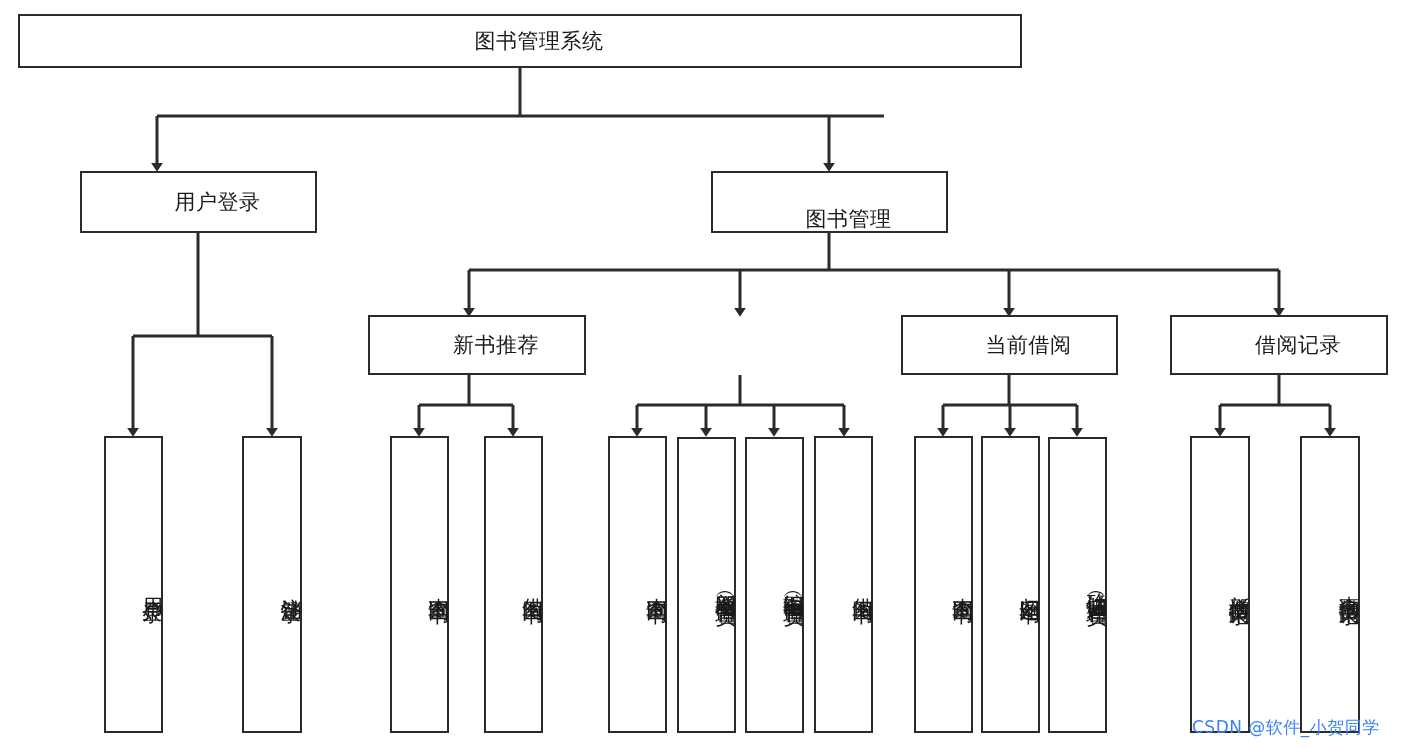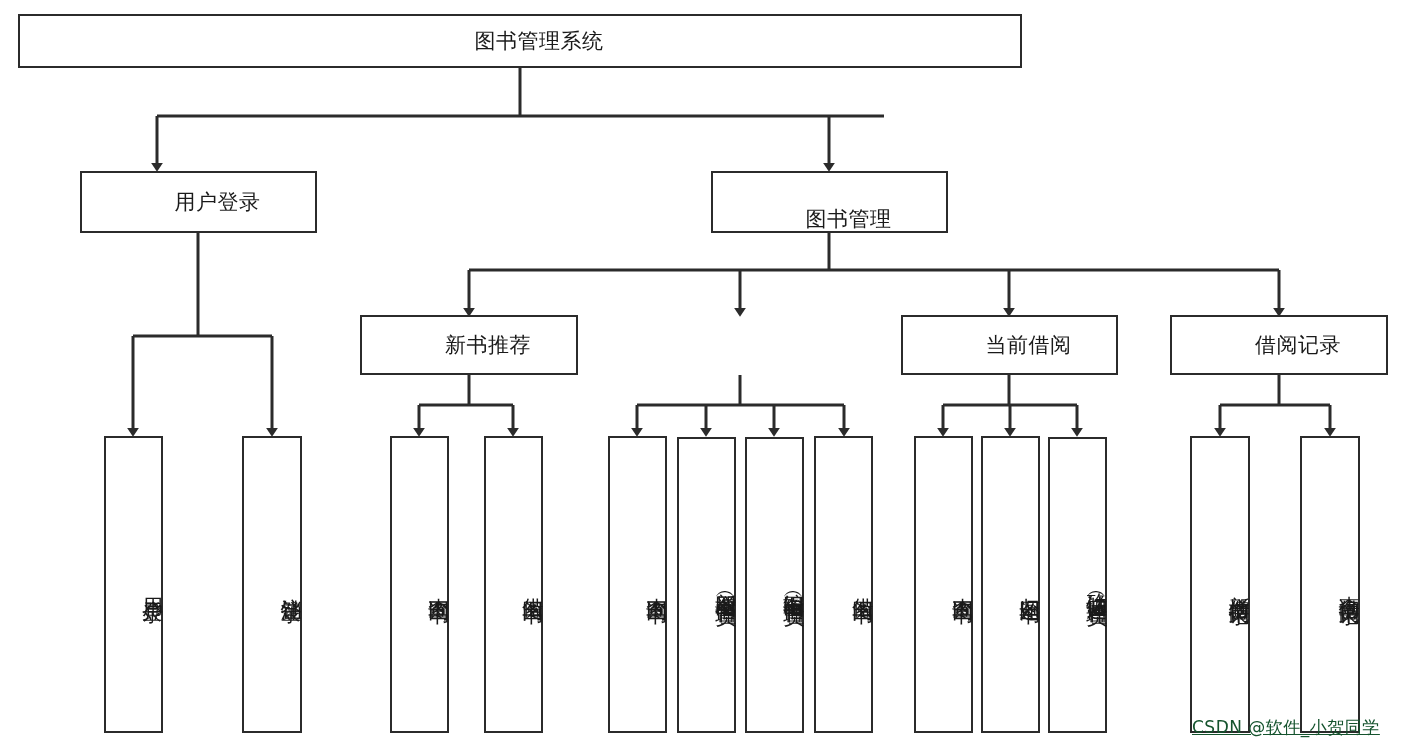--- a/index.html
+++ b/index.html
@@ -57,26 +57,25 @@
   .node.vert .node-label {
     writing-mode: vertical-rl;
     text-orientation: upright;
     font-size: 21px;
     line-height: 1.35;
     letter-spacing: 2px;
     white-space: nowrap;
   }
   .watermark {
     position: absolute;
-    color: #14532d;
+    color: #3b82f6;
     font-size: 17px;
     white-space: nowrap;
     z-index: 5;
     letter-spacing: 0.5px;
-    text-decoration: underline;
   }
 </style>
 </head>
 <body>
 
 <div id="diagram-canvas">
 
   <svg id="connector-layer" viewBox="0 0 1405 747" width="1405" height="747">
     <defs>
       <marker id="arrowhead" markerWidth="10" markerHeight="12" refX="2.2" refY="6" orient="auto" markerUnits="userSpaceOnUse">
@@ -133,21 +132,21 @@
   </div>
 
   <div class="node horiz" style="left:80px; top:171px; width:237px; height:62px;">
     <span class="node-label">用户登录</span>
   </div>
 
   <div class="node horiz" style="left:711px; top:171px; width:237px; height:62px;align-items:flex-end;">
     <span class="node-label">图书管理</span>
   </div>
 
-  <div class="node horiz" style="left:360px; top:315px; width:218px; height:60px;">
+  <div class="node horiz" style="left:368px; top:315px; width:218px; height:60px;">
     <span class="node-label">新书推荐</span>
   </div>
 
 
   <div class="node horiz" style="left:901px; top:315px; width:217px; height:60px;">
     <span class="node-label">当前借阅</span>
   </div>
 
   <div class="node horiz" style="left:1170px; top:315px; width:218px; height:60px;">
     <span class="node-label">借阅记录</span>

